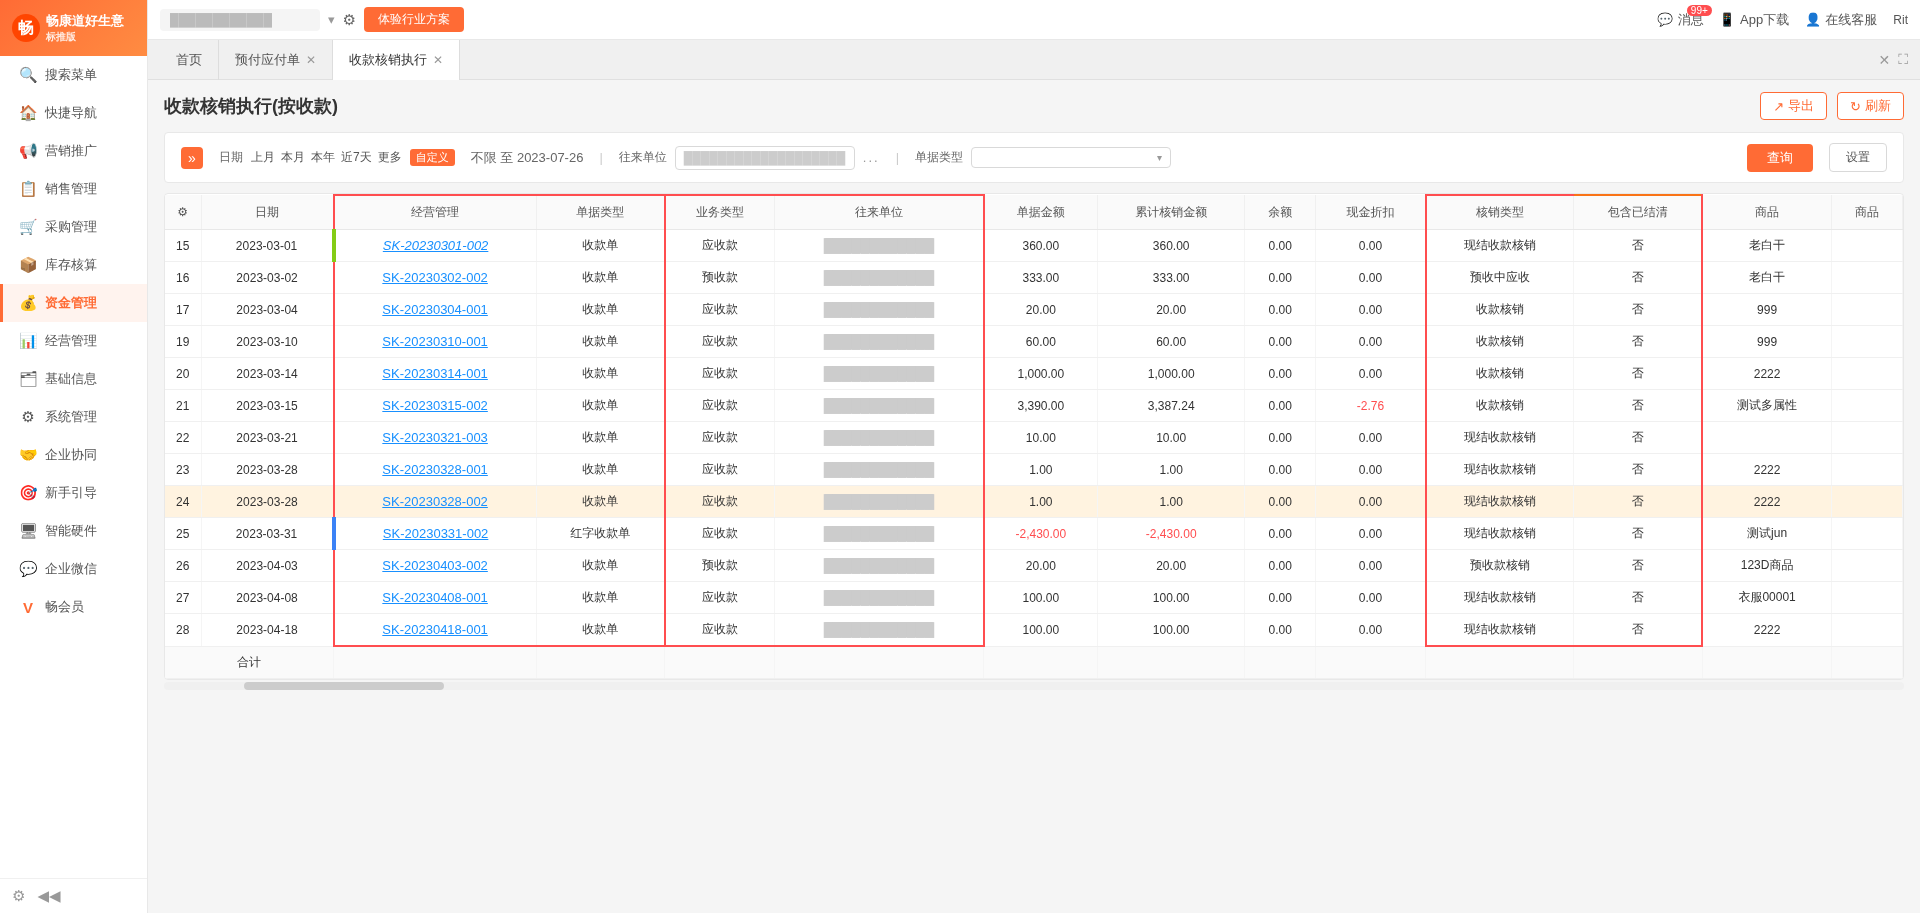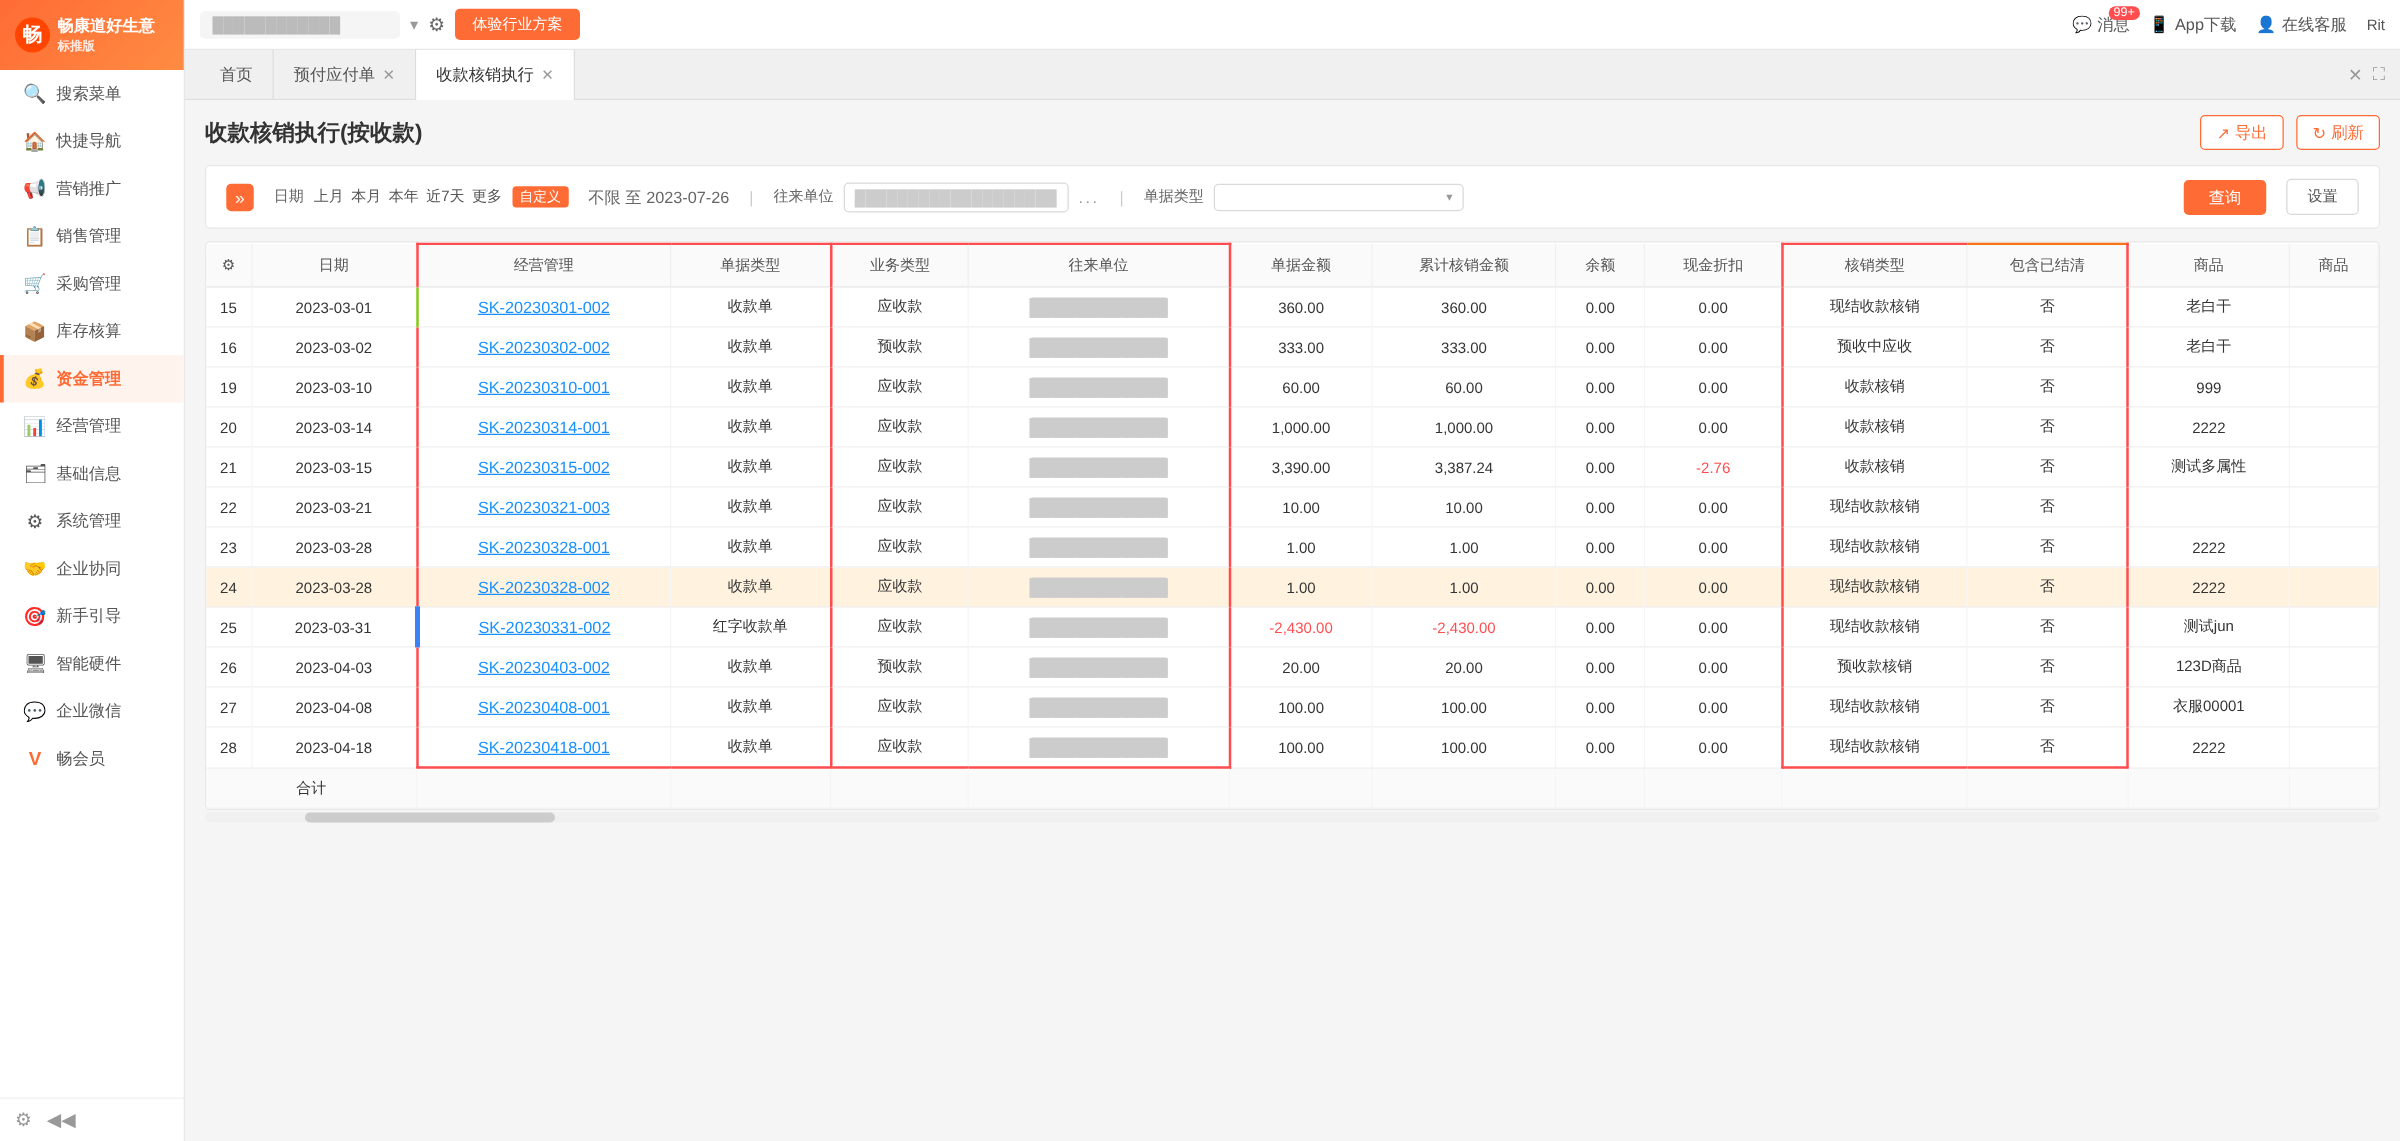--- a/index.html
+++ b/index.html
@@ -406,21 +406,21 @@
               <th style="border-left:2px solid #ff4d4f;border-top:2px solid #ff4d4f;">核销类型</th>
               <th style="border-top:2px solid #f97316;border-right:2px solid #ff4d4f;">包含已结清</th>
               <th>商品</th>
               <th>商品</th>
             </tr>
           </thead>
           <tbody id="table-body">
               <tr>
     <td>15</td>
     <td>2023-03-01</td>
-    <td style="border-left:2px solid #84cc16;"><a class="link-cell">SK-20230301-002</a></td>
+    <td style="border-left:4px solid #84cc16;font-style:italic;"><a class="link-cell">SK-20230301-002</a></td>
     <td style="border-right:2px solid #ff4d4f;">收款单</td>
     <td style="border-left:2px solid #ff4d4f;">应收款</td>
     <td style="border-right:2px solid #ff4d4f;"><span style="background:#ccc;color:#ccc;border-radius:2px;user-select:none;">████████████</span></td>
     <td class="">360.00</td>
     <td class="">360.00</td>
     <td>0.00</td>
     <td class="">0.00</td>
     <td style="border-left:2px solid #ff4d4f;">现结收款核销</td>
     <td style="border-right:2px solid #ff4d4f;">否</td>
     <td>老白干</td>
@@ -433,20 +433,36 @@
     <td style="border-right:2px solid #ff4d4f;">收款单</td>
     <td style="border-left:2px solid #ff4d4f;">预收款</td>
     <td style="border-right:2px solid #ff4d4f;"><span style="background:#ccc;color:#ccc;border-radius:2px;user-select:none;">████████████</span></td>
     <td class="">333.00</td>
     <td class="">333.00</td>
     <td>0.00</td>
     <td class="">0.00</td>
     <td style="border-left:2px solid #ff4d4f;">预收中应收</td>
     <td style="border-right:2px solid #ff4d4f;">否</td>
     <td>老白干</td>
+    <td></td>
+  </tr>
+              <tr>
+    <td>17</td>
+    <td>2023-03-04</td>
+    <td style="border-left:2px solid #ff4d4f;"><a class="link-cell">SK-20230304-001</a></td>
+    <td style="border-right:2px solid #ff4d4f;">收款单</td>
+    <td style="border-left:2px solid #ff4d4f;">应收款</td>
+    <td style="border-right:2px solid #ff4d4f;"><span style="background:#ccc;color:#ccc;border-radius:2px;user-select:none;">████████████</span></td>
+    <td class="">20.00</td>
+    <td class="">20.00</td>
+    <td>0.00</td>
+    <td class="">0.00</td>
+    <td style="border-left:2px solid #ff4d4f;">收款核销</td>
+    <td style="border-right:2px solid #ff4d4f;">否</td>
+    <td>999</td>
     <td></td>
   </tr>
               <tr>
     <td>19</td>
     <td>2023-03-10</td>
     <td style="border-left:2px solid #ff4d4f;"><a class="link-cell">SK-20230310-001</a></td>
     <td style="border-right:2px solid #ff4d4f;">收款单</td>
     <td style="border-left:2px solid #ff4d4f;">应收款</td>
     <td style="border-right:2px solid #ff4d4f;"><span style="background:#ccc;color:#ccc;border-radius:2px;user-select:none;">████████████</span></td>
     <td class="">60.00</td>

